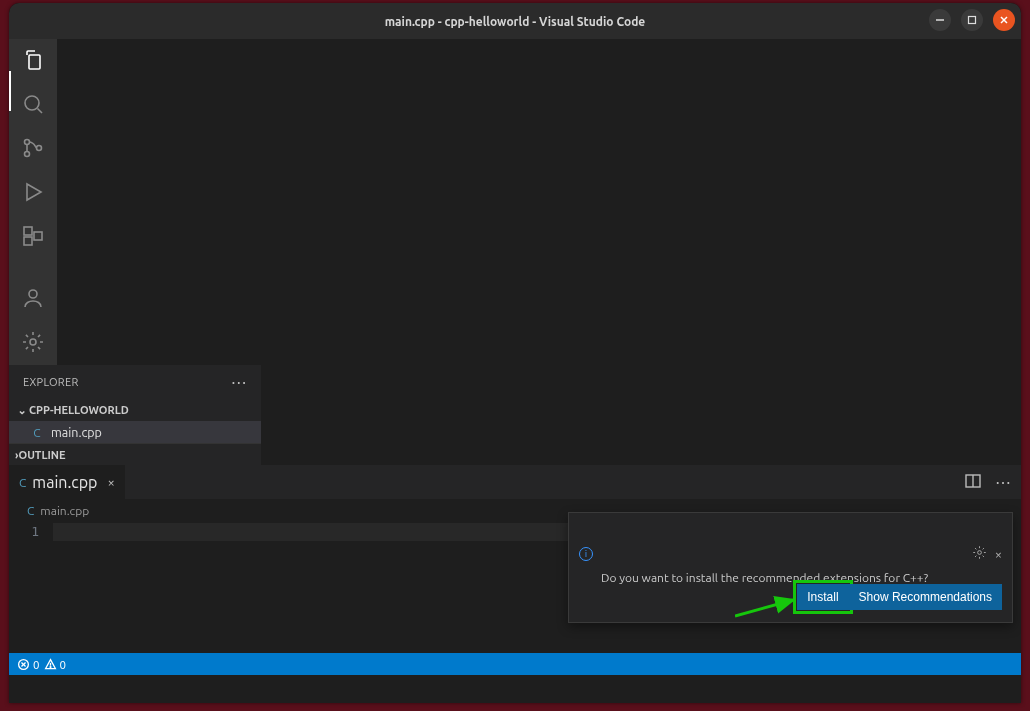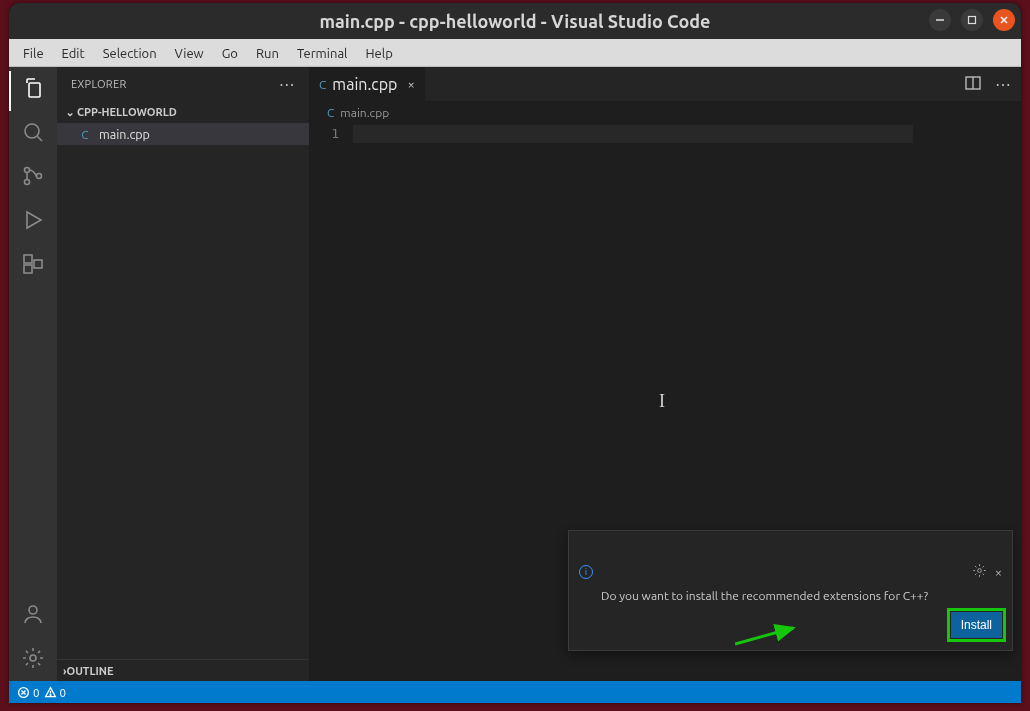--- a/index.html
+++ b/index.html
@@ -1,29 +1,29 @@
 <!DOCTYPE html>
 <html><head>
 <meta charset="utf-8">
 <style>
   * { box-sizing: border-box; margin: 0; padding: 0; }
   html, body { width: 1030px; height: 711px; overflow: hidden; background: #5a0f1b; font-family: "Ubuntu", "Segoe UI", sans-serif; }
   .window { position: relative; width: 1012px; height: 700px; margin: 3px auto 0 auto; background: #1e1e1e; border-radius: 10px 10px 0 0; overflow: hidden; box-shadow: 0 0 4px rgba(0,0,0,.5);}
   
   .titlebar { height: 36px; background: #2b2b2b; display:flex; align-items:center; justify-content:center; position:relative; border-radius:10px 10px 0 0;}
-  .titlebar .title { color:#d6d6d6; font-size:18px; font-weight:600;}
+  .titlebar .title { color:#d6d6d6; font-size:12px; font-weight:600;}
   .win-controls { position:absolute; right:6px; top:6px; display:flex; gap:10px; align-items:center;}
   .win-btn { width:22px; height:22px; border-radius:11px; display:flex; align-items:center; justify-content:center; color:#ddd; font-size:11px; cursor:default;}
   .win-btn.min, .win-btn.max { background:#3a3a3a;}
   .win-btn.close { background:#e95420; color:#fff;}
   
   .menubar { height:28px; background:#dcdcdc; display:flex; align-items:center; padding:0 6px; gap:2px; border-bottom:1px solid #bbb;}
   .menubar .mitem { padding:3px 8px; font-size:13px; color:#2b2b2b; cursor:default;}
   
-  .body { display:flex; height: calc(100% - 36px - 28px - 22px); background:#1e1e1e;}
+  .body { display:flex; height: calc(100% - 36px - 28px - 22px); background:#1e1e1e;flex-direction:column;}
   .activitybar { width:48px; background:#333333; display:flex; flex-direction:column; align-items:center; padding-top:8px; gap:18px;}
   .activitybar .spacer { flex:1; }
   .act-icon { width:26px; height:26px; color:#8a8a8a; display:flex; align-items:center; justify-content:center; cursor:default;}
   .act-icon.active { color:#fff; }
   .act-icon svg { width:24px; height:24px; stroke:currentColor; fill:none; stroke-width:1.6;}
   .act-indicator { position:absolute; left:0; width:2px; height:40px; background:#fff; top:68px;}
   
   .sidebar { width:252px; background:#252526; color:#ccc; display:flex; flex-direction:column; font-size:12px;}
   .side-header { height:34px; display:flex; align-items:center; justify-content:space-between; padding:0 14px; color:#bfbfbf; font-size:11px; letter-spacing:.3px;}
   .side-header .dots { color:#bbb; font-size:16px; cursor:default;}
@@ -52,21 +52,21 @@
   .code-line-area { flex:1; padding-top:2px; position:relative; }
   .code-line { height:18px; line-height:18px; background:#282828; width:560px;}
   .caret-i { position:absolute; left:350px; top:268px; color:#d4d4d4; font-family:serif; font-size:18px; pointer-events:none;}
   
   .notif { position:absolute; right:8px; bottom:30px; width:445px; background:#252526; border:1px solid #3a3a3a; color:#ccc; box-shadow:0 4px 10px rgba(0,0,0,.4); font-size:12px; padding:10px 10px 12px 10px;}
   .notif-row { display:flex; align-items:center; gap:8px;}
   .notif-row .info-icon { width:14px; height:14px; border:1.5px solid #3794ff; border-radius:50%; color:#3794ff; font-size:10px; display:flex; align-items:center; justify-content:center;}
   .notif-row .msg { flex:1; color:#ccc;margin-top:48px;}
   .notif-row .gear { color:#aaa; width:15px; height:15px;}
   .notif-row .nx { color:#aaa; cursor:default; font-size:13px;}
-  .notif-actions { display:flex; justify-content:flex-end; margin-top:10px; align-items:center; position:relative;}
+  .notif-actions { display:flex; justify-content:flex-end; align-items:center; position:relative;}
   .btn { height:26px; padding:0 10px; background:#0e639c; color:#fff; font-size:12px; border:none; display:flex; align-items:center; cursor:default;}
   .btn.install { outline:3px solid #16c60c; outline-offset:1px;}
   .arrow { position:absolute; left:156px; top:12px; pointer-events:none;}
   
   .statusbar { height:22px; background:#007acc; color:#fff; display:flex; align-items:center; font-size:11.5px; padding:0 8px; gap:12px;}
   .statusbar .sb-left { display:flex; align-items:center; gap:4px;}
   .statusbar .sb-right { margin-left:auto; display:flex; align-items:center; gap:14px;}
   .sb-item { display:flex; align-items:center; gap:3px; cursor:default;}
   .sb-item svg { width:13px; height:13px; stroke:currentColor; fill:none; stroke-width:1.6;}
 </style>
@@ -90,30 +90,20 @@
       </div>
       <div class="win-btn close">
         <svg viewBox="0 0 10 10" width="10" height="10">
             <line x1="2" y1="2" x2="8" y2="8" stroke="#fff" stroke-width="1.5"></line>
             <line x1="8" y1="2" x2="2" y2="8" stroke="#fff" stroke-width="1.5"></line>
           </svg>
       </div>
     </div>
   </div>
 
-  <div class="menubar">
-    <div class="mitem">File</div>
-    <div class="mitem">Edit</div>
-    <div class="mitem">Selection</div>
-    <div class="mitem">View</div>
-    <div class="mitem">Go</div>
-    <div class="mitem">Run</div>
-    <div class="mitem">Terminal</div>
-    <div class="mitem">Help</div>
-  </div>
 
   <div class="body">
     <div class="act-indicator"></div>
 
     <div class="activitybar">
       <div class="act-icon active">
         <svg viewBox="0 0 24 24">
             <path d="M14 3H7a1 1 0 0 0-1 1v3"></path>
             <path d="M9 7h9a1 1 0 0 1 1 1v12a1 1 0 0 1-1 1H9a1 1 0 0 1-1-1V8a1 1 0 0 1 1-1z"></path>
           </svg>
@@ -228,20 +218,21 @@
         <div class="notif-actions">
           <svg class="arrow" width="70" height="24">
             <defs>
                 <marker id="ah" markerWidth="8" markerHeight="8" refX="6" refY="3" orient="auto">
                   <path d="M0,0 L7,3 L0,6 Z" fill="#16c60c"></path>
                 </marker>
               </defs>
             <line x1="0" y1="20" x2="58" y2="4" stroke="#16c60c" stroke-width="3" marker-end="url(#ah)"></line>
           </svg>
           <button class="btn install">Install</button>
+          <button class="btn">Show Recommendations</button>
         </div>
       </div>
     </div>
   </div>
 
   <div class="statusbar">
     <div class="sb-left">
       <span class="sb-item">
         <svg viewBox="0 0 16 16">
             <circle cx="8" cy="8" r="6"></circle>

